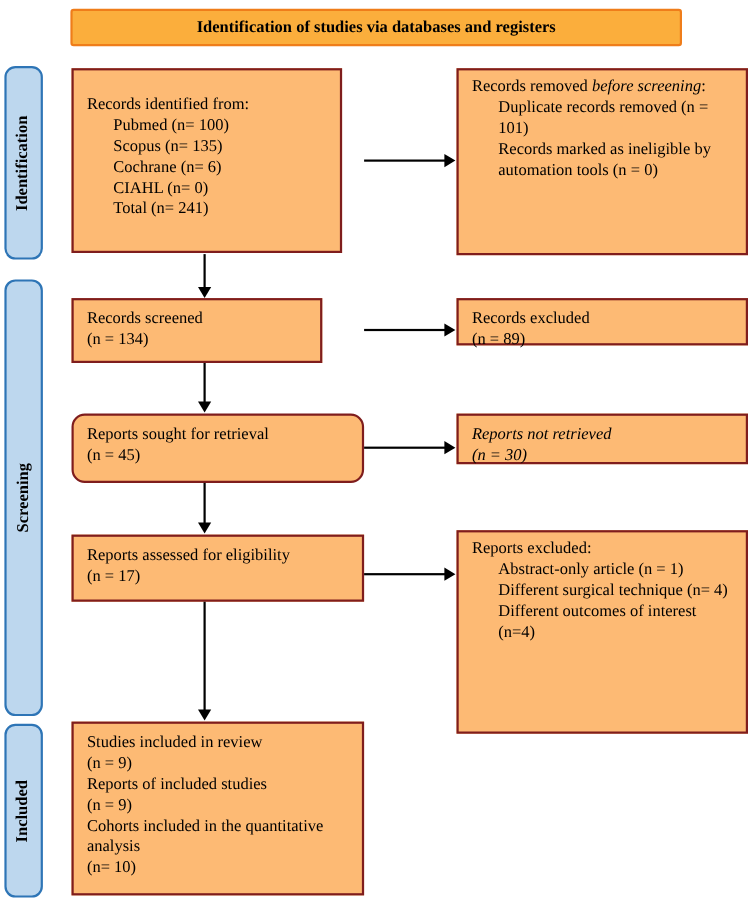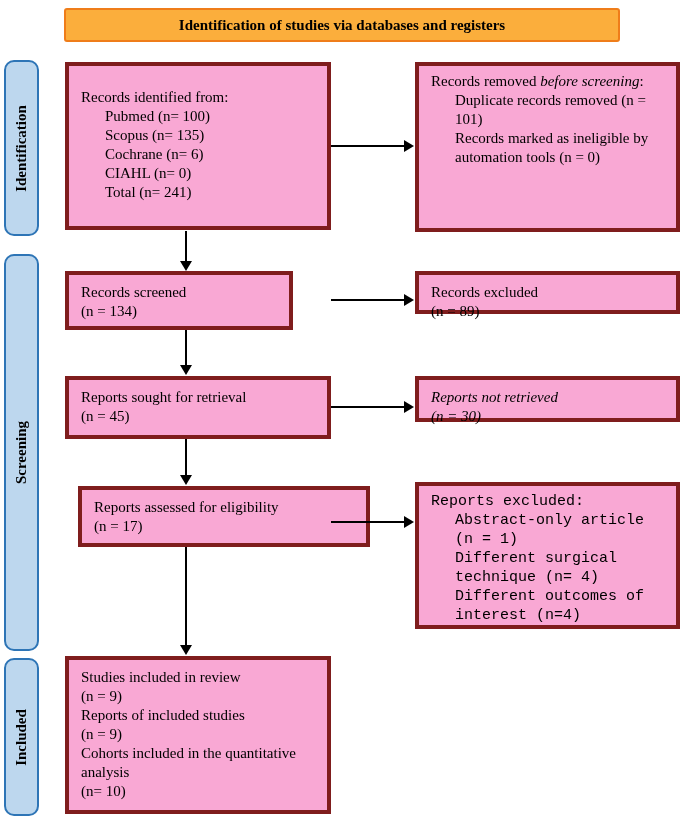--- a/index.html
+++ b/index.html
@@ -32,22 +32,22 @@
     overflow:visible;
   }
   .stage span{
     transform:rotate(-90deg);
     white-space:nowrap;
     font-weight:bold;
     font-size:15px;
   }
   .box{
     position:absolute;
-    background:#f9a8d4;
-    border:4px solid #7f1d1d;
+    background:#fdba74;
+    border:2px solid #7f1d1d;
     box-sizing:border-box;
     padding:8px 10px 8px 12px;
     line-height:19px;
   }
   .line{white-space:normal;}
   .indent{padding-left:24px;}
   .arrow-down{position:absolute;width:12px;}
   .arrow-down .shaft{
     position:absolute;left:5px;top:0;width:2px;bottom:9px;background:#000;
   }
@@ -78,21 +78,21 @@
   <div class="stage" style="top:60px;height:176px;">
     <span>Identification</span>
   </div>
   <div class="stage" style="top:254px;height:397px;">
     <span>Screening</span>
   </div>
   <div class="stage" style="top:658px;height:158px;">
     <span>Included</span>
   </div>
 
-  <div class="box" style="left:65px;top:62px;width:266px;height:168px;padding-top:22px;">
+  <div class="box" style="left:65px;top:62px;width:246px;height:168px;padding-top:22px;">
     <div class="line">Records identified from:</div>
     <div class="line indent">Pubmed (n= 100)</div>
     <div class="line indent">Scopus (n= 135)</div>
     <div class="line indent">Cochrane (n= 6)</div>
     <div class="line indent">CIAHL (n= 0)</div>
     <div class="line indent">Total (n= 241)</div>
   </div>
 
   <div class="box" style="left:415px;top:62px;width:265px;height:170px;padding-top:6px;">
     <div class="line">
@@ -105,36 +105,36 @@
   <div class="box" style="left:65px;top:271px;width:228px;height:59px;">
     <div class="line">Records screened</div>
     <div class="line">(n = 134)</div>
   </div>
 
   <div class="box" style="left:415px;top:271px;width:265px;height:43px;">
     <div class="line">Records excluded</div>
     <div class="line">(n = 89)</div>
   </div>
 
-  <div class="box" style="left:65px;top:376px;width:266px;height:63px;">
+  <div class="box" style="left:65px;top:376px;width:266px;height:63px;border-radius:12px;">
     <div class="line">Reports sought for retrieval</div>
     <div class="line">(n = 45)</div>
   </div>
 
   <div class="box" style="left:415px;top:376px;width:265px;height:46px;font-style:italic;">
     <div class="line">Reports not retrieved</div>
     <div class="line">(n = 30)</div>
   </div>
 
-  <div class="box" style="left:78px;top:486px;width:292px;height:61px;">
+  <div class="box" style="left:65px;top:486px;width:266px;height:61px;">
     <div class="line">Reports assessed for eligibility</div>
     <div class="line">(n = 17)</div>
   </div>
 
-  <div class="box" style="left:415px;top:482px;width:265px;height:147px;padding-top:6px;font-family:Liberation Mono, monospace;">
+  <div class="box" style="left:415px;top:482px;width:265px;height:185px;padding-top:6px;">
     <div class="line">Reports excluded:</div>
     <div class="line indent">Abstract-only article (n = 1)</div>
     <div class="line indent">Different surgical technique (n= 4)</div>
     <div class="line indent">Different outcomes of interest (n=4)</div>
   </div>
 
   <div class="box" style="left:65px;top:656px;width:266px;height:158px;">
     <div class="line">Studies included in review</div>
     <div class="line">(n = 9)</div>
     <div class="line">Reports of included studies</div>

